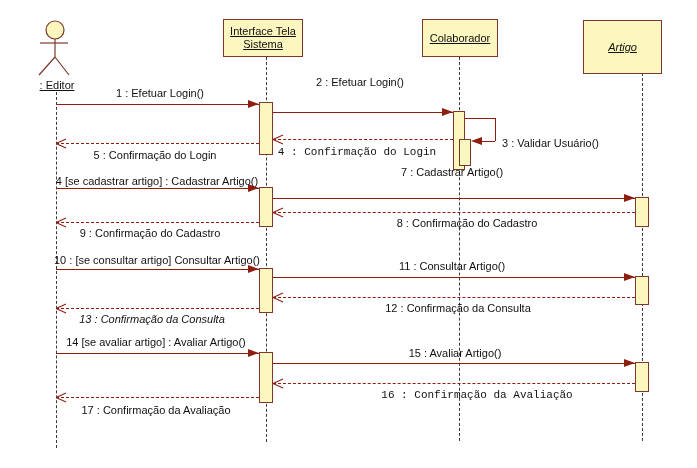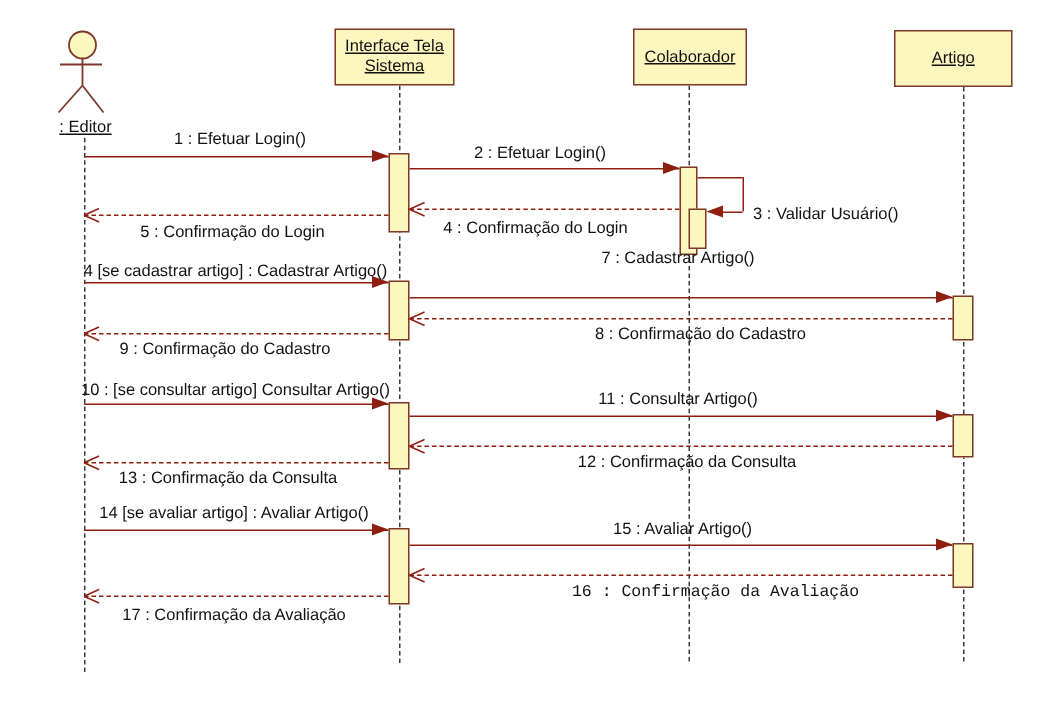--- a/index.html
+++ b/index.html
@@ -52,38 +52,38 @@
       <div class="activation" style="left: 635px; top: 276px; width: 14px; height: 29px;"></div>
       <div class="activation" style="left: 259px; top: 352px; width: 14px; height: 51px;"></div>
       <div class="activation" style="left: 635px; top: 362px; width: 14px; height: 30px;"></div>
       <div class="pbox" style="left: 223px; top: 19px; width: 80px; height: 38px;">
         <span>Interface Tela</span>
         <span>Sistema</span>
       </div>
       <div class="pbox" style="left: 422px; top: 19px; width: 76px; height: 38px;">
         <span>Colaborador</span>
       </div>
-      <div class="pbox" style="left: 596px; top: 20px; width: 79px; height: 38px;">
+      <div class="pbox" style="left: 583px; top: 20px; width: 79px; height: 54px; font-style: italic;">
         <span>Artigo</span>
       </div>
       <div class="msg-line-solid" style="left: 56px; top: 104px; width: 203px;"></div>
       <div class="arrow-right" style="left: 248px; top: 100px;"></div>
       <div class="msg-label centered" style="left: 160px; top: 87px;">1 : Efetuar Login()</div>
       <div class="msg-line-solid" style="left: 273px; top: 112px; width: 180px;"></div>
       <div class="arrow-right" style="left: 442px; top: 108px;"></div>
-      <div class="msg-label centered" style="left: 360px; top: 96px; text-align: center;">2 : Efetuar Login()</div>
+      <div class="msg-label centered" style="left: 360px; top: 76px; text-align: center;">2 : Efetuar Login()</div>
       <div class="msg-line-solid" style="left: 465px; top: 118px; width: 30px;"></div>
       <div class="vline-solid" style="left: 495px; top: 118px; height: 23px;"></div>
       <div class="msg-line-solid" style="left: 481px; top: 141px; width: 14px;"></div>
       <div class="arrow-left-filled" style="left: 471px; top: 137px;"></div>
       <div class="msg-label" style="left: 502px; top: 126px; margin-top: 11px;">3 : Validar Usuário()</div>
       <div class="msg-line-dashed" style="left: 273px; top: 139px; width: 180px;"></div>
       <div class="chev" style="left: 273px; top: 139px; transform: rotate(-24deg);"></div>
       <div class="chev" style="left: 273px; top: 139px; transform: rotate(24deg);"></div>
-      <div class="msg-label centered" style="left: 357px; top: 146px;">4 : Confirmação do Login</div>
+      <div class="msg-label centered" style="left: 357px; top: 146px; font-family: Liberation Mono, monospace;">4 : Confirmação do Login</div>
       <div class="msg-line-dashed" style="left: 56px; top: 143px; width: 203px;"></div>
       <div class="chev" style="left: 56px; top: 143px; transform: rotate(-24deg);"></div>
       <div class="chev" style="left: 56px; top: 143px; transform: rotate(24deg);"></div>
       <div class="msg-label centered" style="left: 155px; top: 149px;">5 : Confirmação do Login</div>
       <div class="msg-line-solid" style="left: 56px; top: 188px; width: 203px;"></div>
       <div class="arrow-right" style="left: 248px; top: 184px;"></div>
       <div class="msg-label centered" style="left: 157px; top: 175px;">4 [se cadastrar artigo] : Cadastrar Artigo()</div>
       <div class="msg-line-solid" style="left: 273px; top: 198px; width: 362px;"></div>
       <div class="arrow-right" style="left: 624px; top: 194px;"></div>
       <div class="msg-label centered" style="left: 452px; top: 166px;">7 : Cadastrar Artigo()</div>
@@ -101,21 +101,21 @@
       <div class="msg-line-solid" style="left: 273px; top: 277px; width: 362px;"></div>
       <div class="arrow-right" style="left: 624px; top: 273px;"></div>
       <div class="msg-label centered" style="left: 452px; top: 260px; text-align: right;">11 : Consultar Artigo()</div>
       <div class="msg-line-dashed" style="left: 273px; top: 297px; width: 362px;"></div>
       <div class="chev" style="left: 273px; top: 297px; transform: rotate(-24deg);"></div>
       <div class="chev" style="left: 273px; top: 297px; transform: rotate(24deg);"></div>
       <div class="msg-label centered" style="left: 458px; top: 302px;">12 : Confirmação da Consulta</div>
       <div class="msg-line-dashed" style="left: 56px; top: 308px; width: 203px;"></div>
       <div class="chev" style="left: 56px; top: 308px; transform: rotate(-24deg);"></div>
       <div class="chev" style="left: 56px; top: 308px; transform: rotate(24deg);"></div>
-      <div class="msg-label centered" style="left: 152px; top: 313px;">13 : Confirmação da Consulta</div>
+      <div class="msg-label centered" style="left: 152px; top: 313px; font-style: italic;">13 : Confirmação da Consulta</div>
       <div class="msg-line-solid" style="left: 56px; top: 353px; width: 203px;"></div>
       <div class="arrow-right" style="left: 248px; top: 349px;"></div>
       <div class="msg-label centered" style="left: 156px; top: 336px;">14 [se avaliar artigo] : Avaliar Artigo()</div>
       <div class="msg-line-solid" style="left: 273px; top: 363px; width: 362px;"></div>
       <div class="arrow-right" style="left: 624px; top: 359px;"></div>
       <div class="msg-label centered" style="left: 455px; top: 347px;">15 : Avaliar Artigo()</div>
       <div class="msg-line-dashed" style="left: 273px; top: 383px; width: 362px;"></div>
       <div class="chev" style="left: 273px; top: 383px; transform: rotate(-24deg);"></div>
       <div class="chev" style="left: 273px; top: 383px; transform: rotate(24deg);"></div>
       <div class="msg-label centered" style="left: 477px; top: 389px; font-family: Liberation Mono, monospace;">16 : Confirmação da Avaliação</div>

